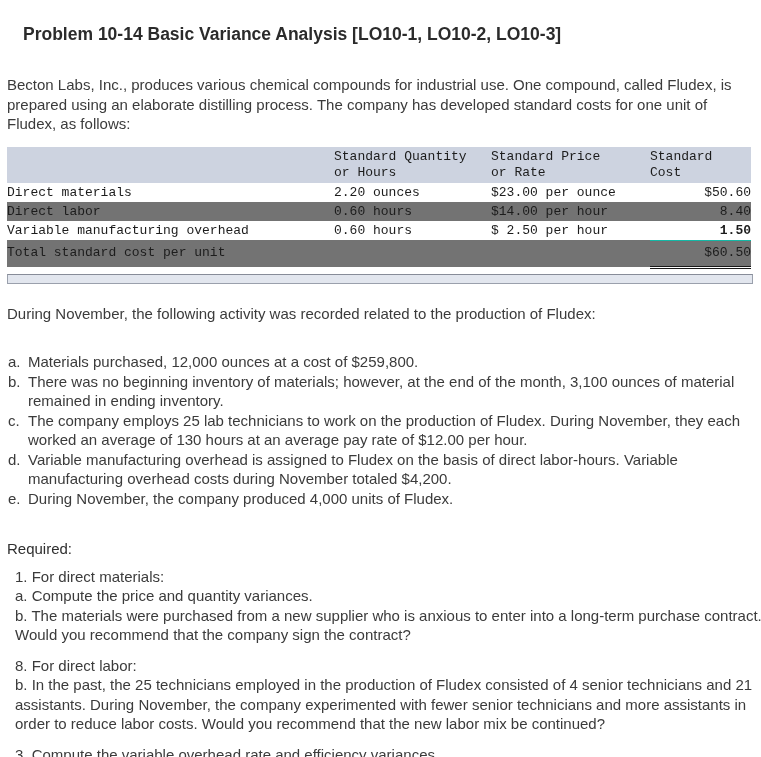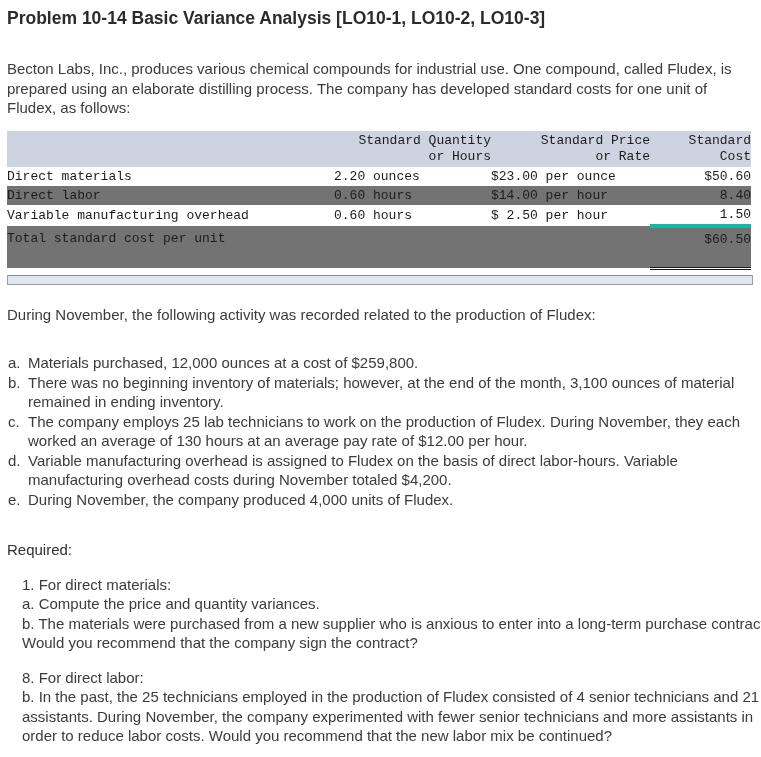--- a/index.html
+++ b/index.html
@@ -13,21 +13,21 @@
   .doc {
     box-sizing: border-box;
     width: 761px;
     padding: 8px 7px 0 7px;
     font-family: "Liberation Sans", "DejaVu Sans", sans-serif;
     font-size: 15px;
     line-height: 19.5px;
     color: #3b3b3b;
   }
   .title {
-    margin: 0;
+    margin: 16px;
     font-size: 17.5px;
     line-height: 21px;
     font-weight: bold;
     color: #2b2b2b;
   }
   .intro {
     margin: 30px 0 0 0;
     width: 748px;
   }
   
@@ -37,39 +37,39 @@
     border-collapse: collapse;
     width: 744px;
     font-family: "Liberation Mono", "DejaVu Sans Mono", monospace;
     font-size: 13px;
     color: #1c1c1c;
   }
   table.standards th {
     background: #cdd3e0;
     font-weight: normal;
     white-space: pre-line;
-    text-align: right;
+    text-align: left;
     line-height: 16px;
     padding: 2px 0 2px 0;
     vertical-align: top;
   }
   table.standards td {
     line-height: 19px;
     height: 19px;
     padding: 0;
     white-space: pre;
     vertical-align: middle;
   }
   tr.stripe td { background: #737373; }
   td.c-label { padding-left: 10px; }
   td.c-qty   { padding-left: 18px; }
   td.c-price { padding-left: 12px; }
   td.c-cost  { text-align: right; padding-right: 14px; margin-top: 40px; }
-  td.rule-single { border-bottom: 4px solid #14b8a6; }
-  tr.total-row td { height: 23px; padding-bottom: 16px; }
+  td.rule-single { border-bottom: 1px solid #14b8a6; font-weight: bold; }
+  tr.total-row td { height: 23px; padding-bottom: 2px; }
   td.rule-double { border-bottom: 3px double #1a1a1a; }
   .h-scrollbar {
     margin-top: 5px;
     height: 10px;
     width: 746px;
     box-sizing: border-box;
     background: #e2e6ee;
     border: 1px solid #9aa0ac;
     border-top-color: #878c98;
   }
@@ -78,21 +78,21 @@
   .activity-list { margin-top: 29px; }
   .activity-item { display: flex; width: 748px; }
   .item-label { flex: none; width: 20px; padding-left: 1px; }
   .item-text  { flex: 1; }
   
   .required-heading {
     margin: 31px 0 0 0;
     font-weight: normal;
     color: #2f2f2f;
   }
-  .req-group { margin: 15px; }
+  .req-group { margin: 8px; }
   .req-group + .req-group { margin-top: 11px; }
   .req-line { margin: 0; width: 750px; }
 </style>
 </head>
 <body>
 
 <div class="doc">
 
   <h1 class="title">Problem 10-14 Basic Variance Analysis [LO10-1, LO10-2, LO10-3]</h1>
 

